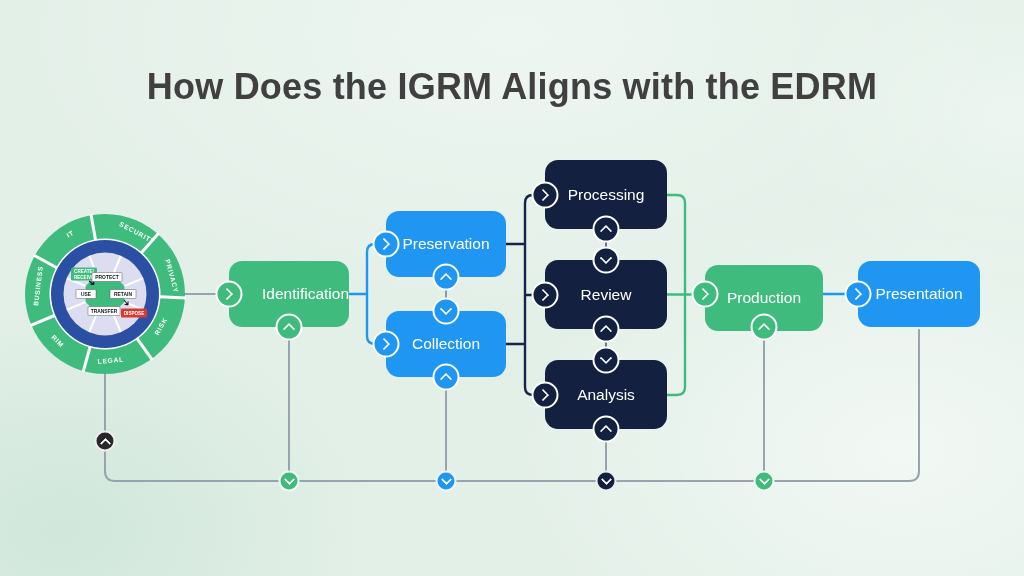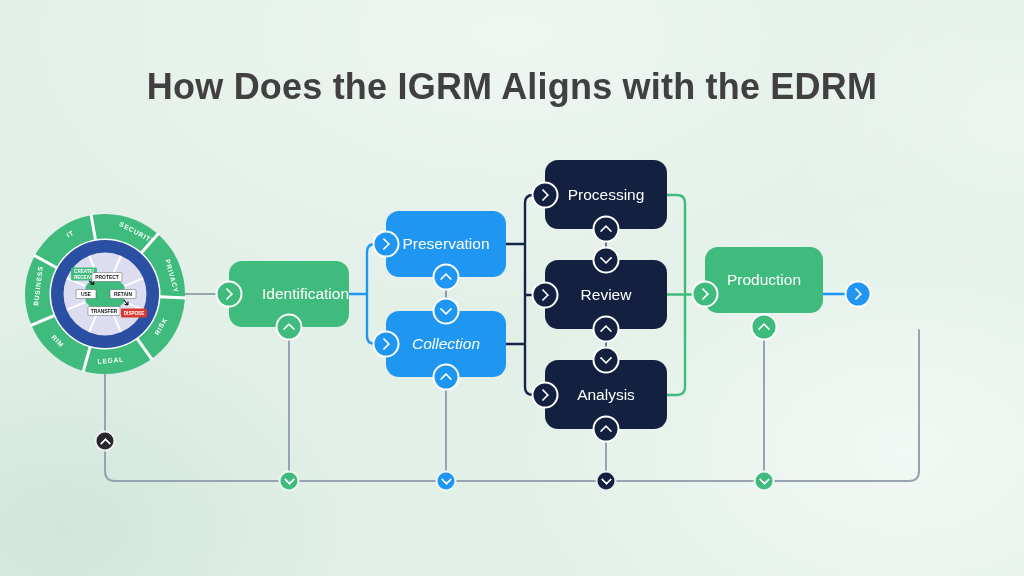--- a/index.html
+++ b/index.html
@@ -15,25 +15,25 @@
   #title{position:absolute;left:0;top:66px;width:1024px;text-align:center;
     font-size:36px;font-weight:700;color:#404040;letter-spacing:.2px;}
   
   .stage{position:absolute;border-radius:13px;display:flex;align-items:center;
     justify-content:center;color:#fff;font-size:15.5px;}
   .c-green{background:#3fbc7d;}
   .c-blue{background:#1e96f2;align-items:center;}
   .c-navy{background:#13203f;}
   #box-identification{left:229px;top:261px;width:120px;height:66px;justify-content:flex-end;}
   #box-preservation {left:386px;top:211px;width:120px;height:66px;}
-  #box-collection   {left:386px;top:311px;width:120px;height:66px;font-style:italic;}
+  #box-collection   {left:386px;top:311px;width:120px;height:66px;}
   #box-processing   {left:545px;top:160px;width:122px;height:69px;}
   #box-review       {left:545px;top:260px;width:122px;height:69px;}
   #box-analysis     {left:545px;top:360px;width:122px;height:69px;}
-  #box-production   {left:705px;top:247px;width:118px;height:66px;text-align:right;}
+  #box-production   {left:705px;top:265px;width:118px;height:66px;text-align:right;}
   #box-presentation {left:858px;top:261px;width:122px;height:66px;}
   
   .node{position:absolute;border-radius:50%;box-sizing:border-box;
     display:flex;align-items:center;justify-content:center;
     transform:translate(-50%,-50%);}
   .node-lg{width:27px;height:27px;border:2.5px solid #fff;}
   .node-sm{width:21px;height:21px;border:2px solid rgba(255,255,255,.92);}
   .n-green{background:#3fbc7d;} .n-blue{background:#1e96f2;}
   .n-navy{background:#13203f;} .n-dark{background:#28282c;}
   .chev{display:block;width:7px;height:7px;border-top:2.4px solid #fff;
@@ -146,20 +146,23 @@
     </div>
   <div class="stage c-navy" id="box-processing">
       <span>Processing</span>
     </div>
   <div class="stage c-navy" id="box-analysis">
       <span>Analysis</span>
     </div>
   <div class="stage c-green" id="box-production">
       <span>Production</span>
     </div>
+  <div class="stage c-blue" id="box-presentation">
+      <span>Presentation</span>
+    </div>
 
   <div class="node node-lg n-green dir-r" style="left:229px;top:294px;">
       <i class="chev"></i>
     </div>
   <div class="node node-lg n-green dir-u" style="left:289px;top:327px;">
       <i class="chev"></i>
     </div>
   <div class="node node-lg n-blue dir-r" style="left:386px;top:244px;">
       <i class="chev"></i>
     </div>

